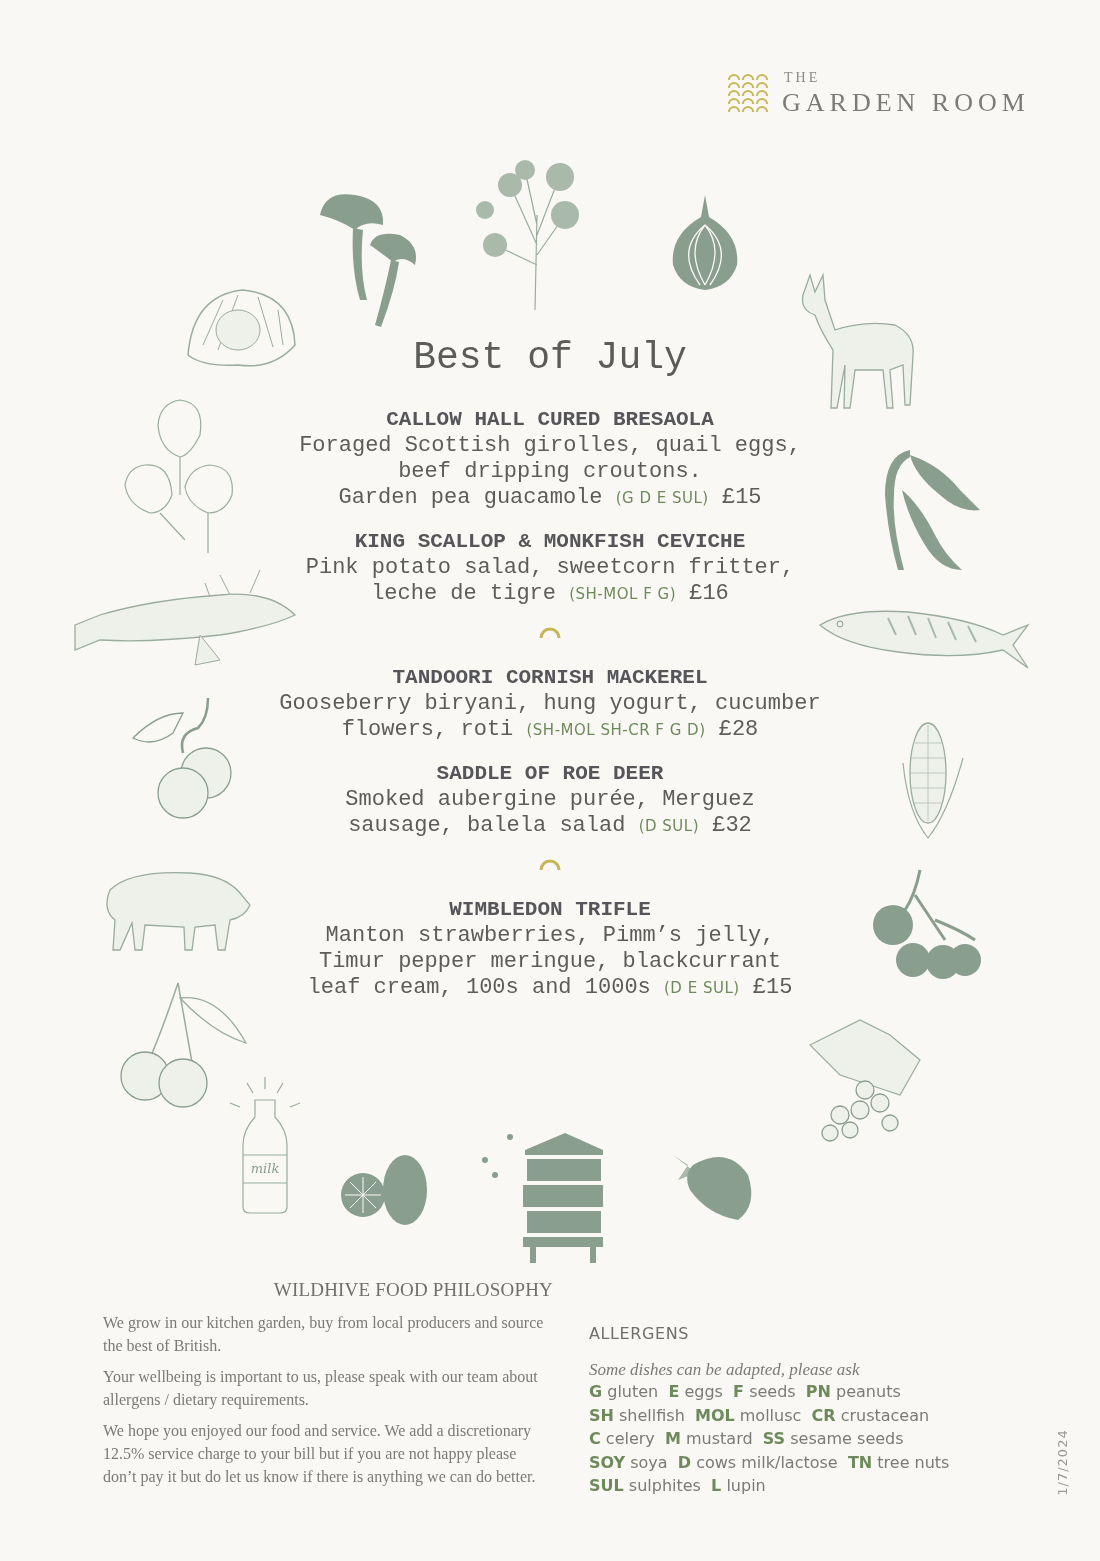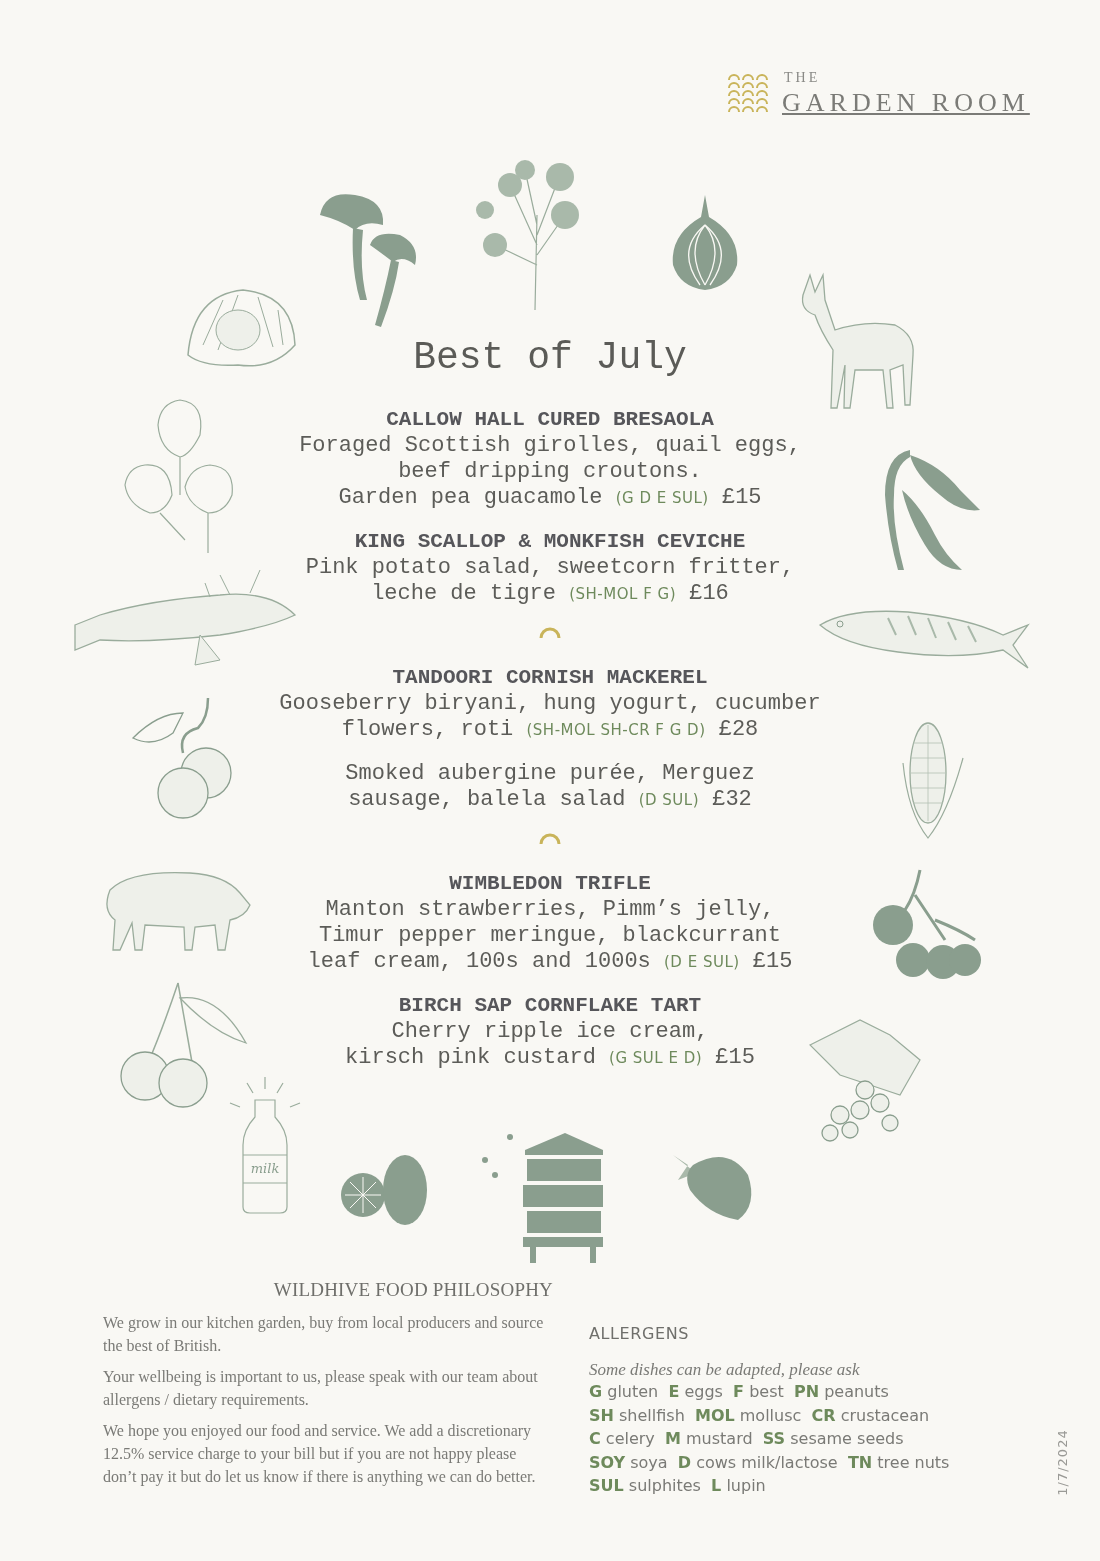--- a/index.html
+++ b/index.html
@@ -2,21 +2,21 @@
 <html><head>
 <meta charset="utf-8">
 <style>
   html, body { margin:0; padding:0; }
   body { width:1100px; height:1561px; background:#f9f8f4; position:relative; overflow:hidden; font-family:"Liberation Mono", monospace; color:#5a5a56; }
   .abs { position:absolute; }
   
   .logo { left:727px; top:70px; width:310px; height:50px; }
   .logo-mark { position:absolute; left:0; top:2px; width:44px; height:42px; }
   .logo-the { position:absolute; left:57px; top:0; font-family:"Liberation Serif", serif; font-size:14px; letter-spacing:3px; color:#8a8a86;text-align:right; }
-  .logo-name { position:absolute; left:55px; top:18px; font-family:"Liberation Serif", serif; font-size:26px; letter-spacing:5px; color:#7b7b77; white-space:nowrap;text-decoration:underline; }
+  .logo-name { position:absolute; left:55px; top:18px; font-family:"Liberation Serif", serif; font-size:26px; letter-spacing:5px; color:#7b7b77; white-space:nowrap; }
   
   .menu { left:200px; width:700px; top:336px; text-align:center; }
   .title { font-size:38px; color:#5b5b57; margin:0 0 28px 0; letter-spacing:0px; }
   .dish { margin-bottom:18px; }
   .dish-name { font-weight:bold; font-size:21px; line-height:26px; color:#56565a;font-family:Liberation Mono, monospace; }
   .dish-desc { font-size:22px; line-height:26px; color:#5c5c58; white-space:pre-line; }
   .allerg { font-family:"DejaVu Sans", sans-serif; font-size:15px; color:#6e8a5c; letter-spacing:0.5px; }
   .divider { display:flex; justify-content:center; margin:2px 0 20px 0; height:20px; }
   
   .phil { left:103px; top:1279px; width:450px; font-family:"Liberation Serif", serif; color:#7a7a76; }
@@ -222,58 +222,54 @@
       </svg>
   </div>
 
   <div class="dish">
     <div class="dish-name">TANDOORI CORNISH MACKEREL</div>
     <div class="dish-desc"><span>Gooseberry biryani, hung yogurt, cucumber
 flowers, roti</span> <span class="allerg">(SH-MOL SH-CR F G D)</span> <span>£28</span></div>
   </div>
 
   <div class="dish">
+    <div class="dish-name">SADDLE OF ROE DEER</div>
     <div class="dish-desc"><span>Smoked aubergine purée, Merguez
 sausage, balela salad</span> <span class="allerg">(D SUL)</span> <span>£32</span></div>
   </div>
 
   <div class="divider">
     <svg width="22" height="14" viewBox="0 0 22 14">
         <path d="M2 13 A9 9 0 0 1 20 13" fill="none" stroke="#c9b45a" stroke-width="3"></path>
       </svg>
   </div>
 
   <div class="dish">
     <div class="dish-name">WIMBLEDON TRIFLE</div>
     <div class="dish-desc"><span>Manton strawberries, Pimm’s jelly,
 Timur pepper meringue, blackcurrant
 leaf cream, 100s and 1000s</span> <span class="allerg">(D E SUL)</span> <span>£15</span></div>
   </div>
 
-  <div class="dish">
-    <div class="dish-name">BIRCH SAP CORNFLAKE TART</div>
-    <div class="dish-desc"><span>Cherry ripple ice cream,
-kirsch pink custard</span> <span class="allerg">(G SUL E D)</span> <span>£15</span></div>
-  </div>
 </div>
 
 <div class="abs phil">
   <h2>WILDHIVE FOOD PHILOSOPHY</h2>
   <p>We grow in our kitchen garden, buy from local producers and source the best of British.</p>
   <p>Your wellbeing is important to us, please speak with our team about allergens / dietary requirements.</p>
   <p>We hope you enjoyed our food and service. We add a discretionary 12.5% service charge to your bill but if you are not happy please don’t pay it but do let us know if there is anything we can do better.</p>
 </div>
 
 <div class="abs allergens">
   <h3>ALLERGENS</h3>
   <div class="note">Some dishes can be adapted, please ask</div>
   <div class="row">
     <span class="code">G</span> <span>gluten</span>&nbsp;
     <span class="code">E</span> <span>eggs</span>&nbsp;
-    <span class="code">F</span> <span>best</span>&nbsp;
+    <span class="code">F</span> <span>seeds</span>&nbsp;
     <span class="code">PN</span> <span>peanuts</span>
   </div>
   <div class="row">
     <span class="code">SH</span> <span>shellfish</span>&nbsp;
     <span class="code">MOL</span> <span>mollusc</span>&nbsp;
     <span class="code">CR</span> <span>crustacean</span>
   </div>
   <div class="row">
     <span class="code">C</span> <span>celery</span>&nbsp;
     <span class="code">M</span> <span>mustard</span>&nbsp;

